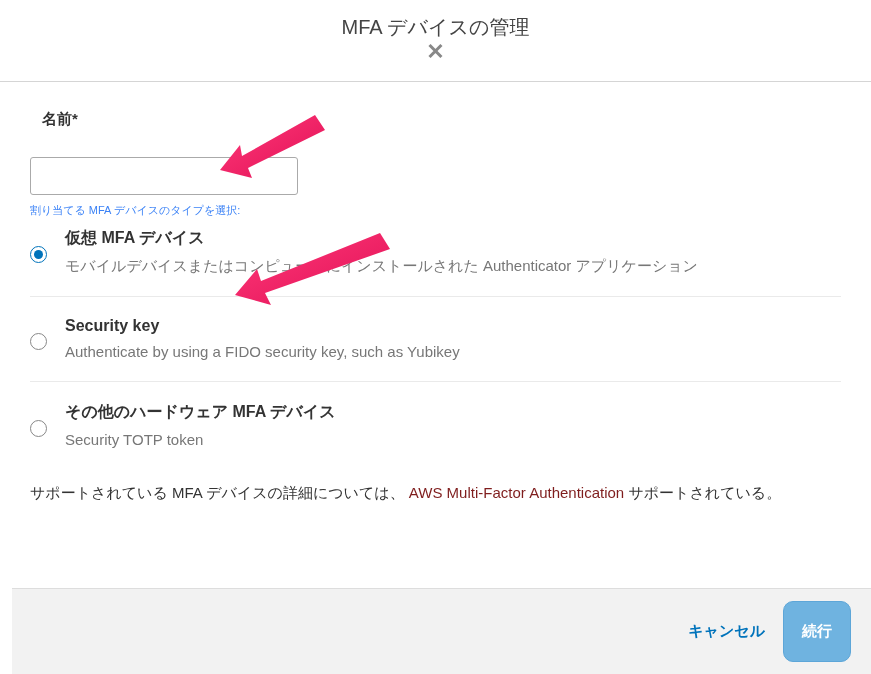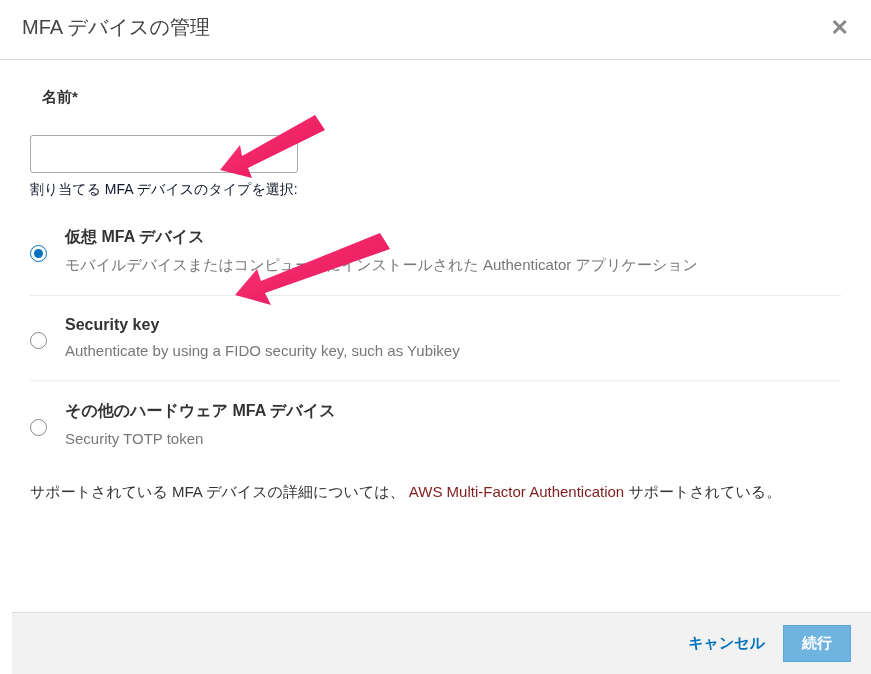--- a/index.html
+++ b/index.html
@@ -11,20 +11,21 @@
     height: 674px;
     overflow: hidden;
     position: relative;
   }
   .modal-header {
     display: flex;
     align-items: center;
     justify-content: space-between;
     padding: 14px 22px 18px 22px;
     border-bottom: 1px solid #d5d5d5;
+    flex-direction: column;
   }
   .modal-title {
     font-size: 20px;
     font-weight: 400;
     color: #444;
   }
   .close-x {
     font-size: 22px;
     color: #888;
     cursor: pointer;
@@ -51,23 +52,22 @@
     font-size: 14px;
     outline: none;
     margin-bottom: 8px;
   }
   .hint {
     font-size: 13px;
     color: #777;
     margin-bottom: 18px;
   }
   .section-label {
-    font-size: 14px;
-    color: #0f172a;
-    margin-bottom: 18px;
+    font-size: 11px;
+    color: #3b82f6;
   }
   .radio-group { }
   .radio-option {
     display: flex;
     align-items: center;
     padding: 10px 0 18px 0;
     border-bottom: 1px solid #eaeaea;
     margin-bottom: 10px;
   }
   .radio-option:last-of-type {
@@ -139,22 +139,22 @@
     background: none;
     border: none;
     cursor: pointer;
   }
   .btn-continue {
     background: #6fb3e0;
     color: #fff;
     font-size: 15px;
     font-weight: 700;
     border: 1px solid #5da6d8;
-    border-radius: 0;
-    padding: 8px 18px;
+    border-radius: 10px;
+    padding: 20px 18px;
     cursor: pointer;
   }
   
   .arrow {
     position: absolute;
     pointer-events: none;
   }
 </style>
 </head>
 <body>

